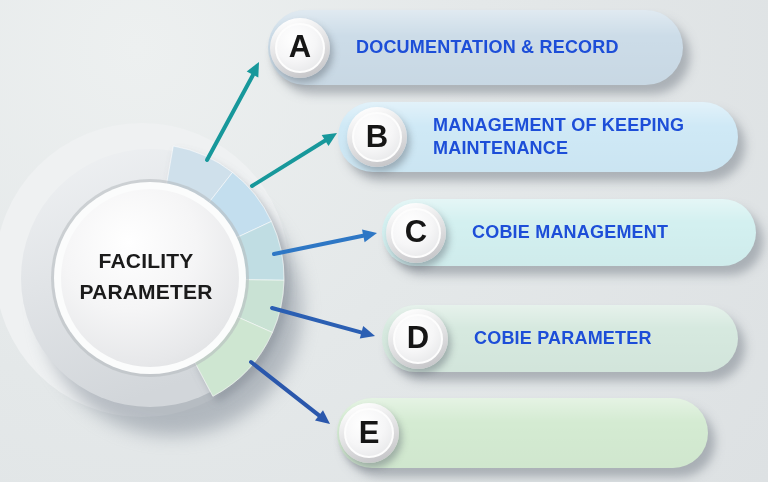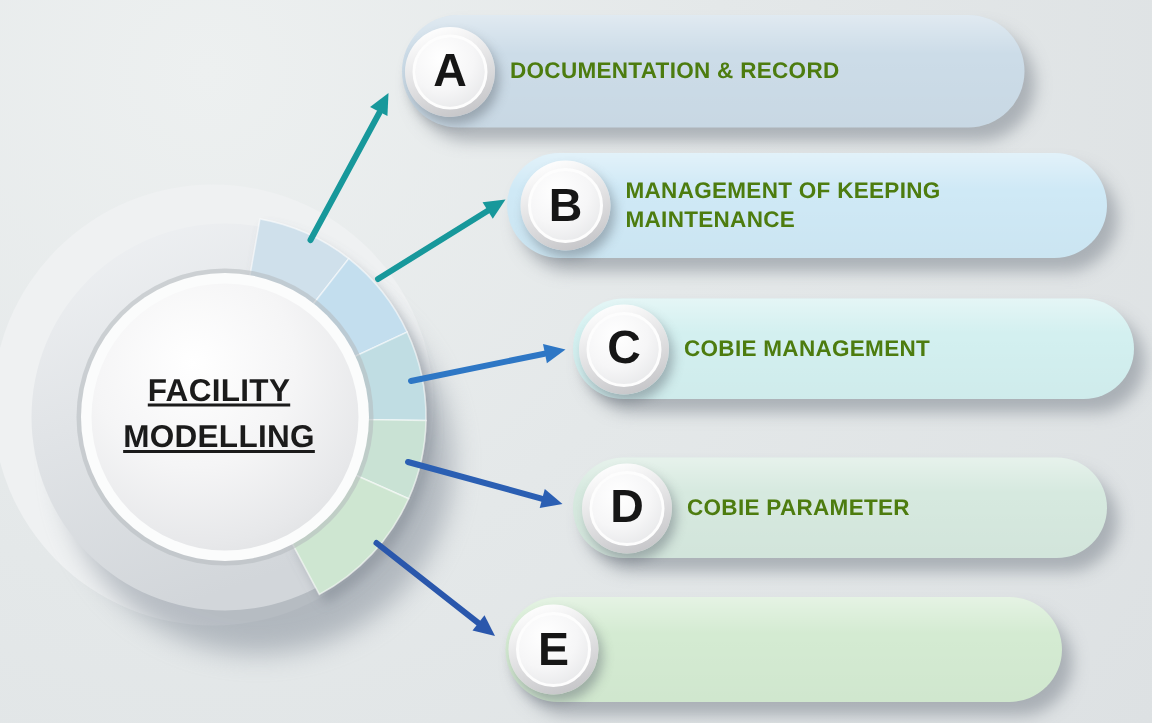--- a/index.html
+++ b/index.html
@@ -46,31 +46,31 @@
     border:2px solid #fdfdfd;box-sizing:border-box;
     background:radial-gradient(circle at 38% 30%, #ffffff 0%, #f6f6f7 50%, #e1e2e4 100%);
     display:flex;align-items:center;justify-content:center;
   }
   .badge-letter{
     font-size:31px;font-weight:bold;color:#161616;line-height:1;
     transform:translateY(-1px);
   }
   
   .pill-text{
-    margin-left:10px;margin-right:14px;
-    font-size:15px;font-weight:bold;color:#4d7c0f;
+    margin-left:26px;margin-right:14px;
+    font-size:18px;font-weight:bold;color:#1d4ed8;
     line-height:1.3;letter-spacing:.2px;
     position:relative;z-index:2;
   }
   .pill-line{display:block;}
   
   .hub-title{
     position:absolute;left:40px;top:245px;width:212px;
     text-align:center;font-size:21px;font-weight:bold;color:#1b1b1b;
-    line-height:31px;letter-spacing:.2px;z-index:3;text-decoration:underline;
+    line-height:31px;letter-spacing:.2px;z-index:3;
   }
   .hub-line{display:block;}
 </style>
 </head>
 <body>
 
 <div class="canvas">
 
   <svg class="diagram-svg" width="768" height="482" viewBox="0 0 768 482">
     <defs>
@@ -128,21 +128,21 @@
       </g>
       <g>
         <line x1="251" y1="362" x2="319" y2="415.4" stroke="#2a57ac"></line>
         <polygon stroke="none" points="330,424 315,420.4 323,410.2" fill="#2a57ac"></polygon>
       </g>
     </g>
   </svg>
 
   <div class="hub-title">
     <span class="hub-line">FACILITY</span>
-    <span class="hub-line">MODELLING</span>
+    <span class="hub-line">PARAMETER</span>
   </div>
 
   <div class="pill pill-a" style="background: rgb(204, 220, 232);">
     <div class="badge">
       <div class="badge-inner">
         <span class="badge-letter">A</span>
       </div>
     </div>
     <div class="pill-text">
       <span class="pill-line">DOCUMENTATION &amp; RECORD</span>

